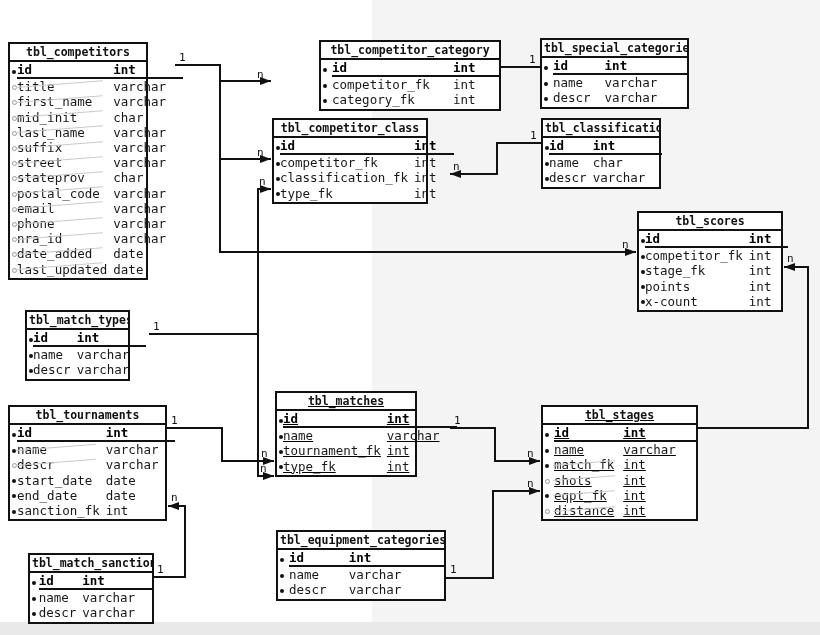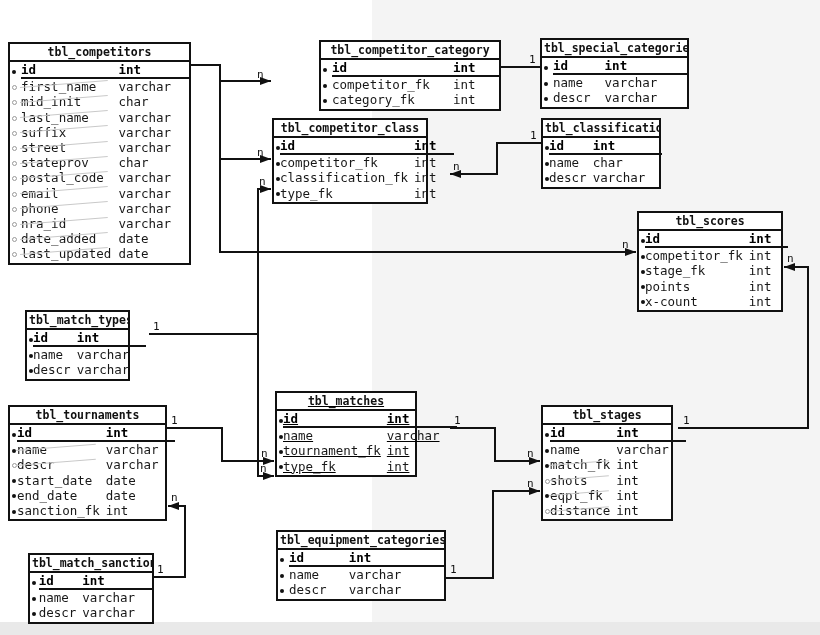--- a/index.html
+++ b/index.html
@@ -66,27 +66,32 @@
       <polyline points="450,428 495,428 495,461 540,461" class="wire" marker-end="url(#arrowhead)"></polyline>
       <text x="454" y="424" class="wlabel">1</text>
       <text x="527" y="457" class="wlabel">n</text>
       <polyline points="446,578 493,578 493,491 540,491" class="wire" marker-end="url(#arrowhead)"></polyline>
       <text x="450" y="573" class="wlabel">1</text>
       <text x="527" y="487" class="wlabel">n</text>
       <polyline points="678,428 808,428 808,267 784,267" class="wire" marker-end="url(#arrowhead)"></polyline>
       <text x="683" y="424" class="wlabel">1</text>
       <text x="787" y="262" class="wlabel">n</text>
     </svg>
-<div class="panel" style="left: 8px; top: 42px; width: 183px;">
+<div class="panel" style="left: 8px; top: 42px; width: 140px;">
       <div class="hdr">tbl_competitors</div>
       <div class="rows">
         <div class="row pk">
           <div class="cell c-b"><span class="b filled"></span></div>
           <div class="cell c-n">id</div>
           <div class="cell c-t">int</div>
+        </div>
+        <div class="row">
+          <div class="cell c-b"><span class="b open"></span></div>
+          <div class="cell c-n slash">title</div>
+          <div class="cell c-t">varchar</div>
         </div>
         <div class="row">
           <div class="cell c-b"><span class="b open"></span></div>
           <div class="cell c-n slash">first_name</div>
           <div class="cell c-t">varchar</div>
         </div>
         <div class="row">
           <div class="cell c-b"><span class="b open"></span></div>
           <div class="cell c-n slash">mid_init</div>
           <div class="cell c-t">char</div>
@@ -331,21 +336,21 @@
           <div class="cell c-n">tournament_fk</div>
           <div class="cell c-t">int</div>
         </div>
         <div class="row">
           <div class="cell c-b"><span class="b filled"></span></div>
           <div class="cell c-n">type_fk</div>
           <div class="cell c-t">int</div>
         </div>
       </div>
     </div>
-    <div class="panel" style="left: 541px; top: 405px; width: 132px;">
+    <div class="panel" style="left: 541px; top: 405px; width: 157px; text-decoration: underline;">
       <div class="hdr">tbl_stages</div>
       <div class="rows">
         <div class="row pk">
           <div class="cell c-b"><span class="b filled"></span></div>
           <div class="cell c-n">id</div>
           <div class="cell c-t">int</div>
         </div>
         <div class="row">
           <div class="cell c-b"><span class="b filled"></span></div>
           <div class="cell c-n">name</div>

